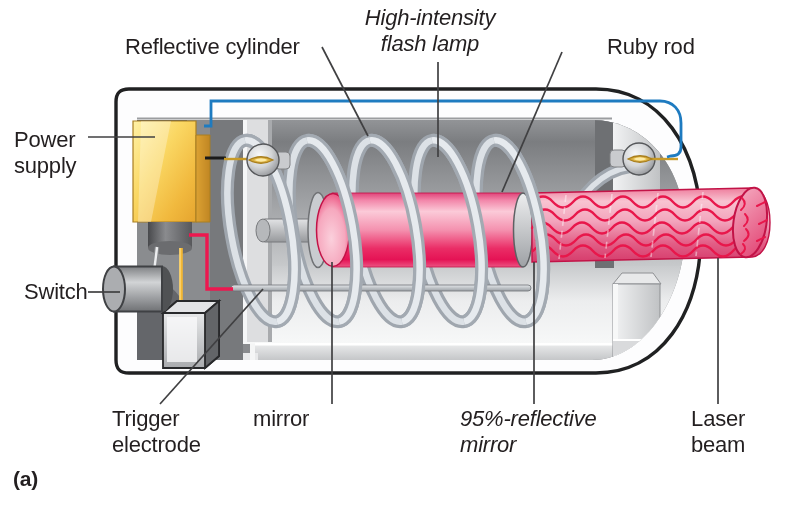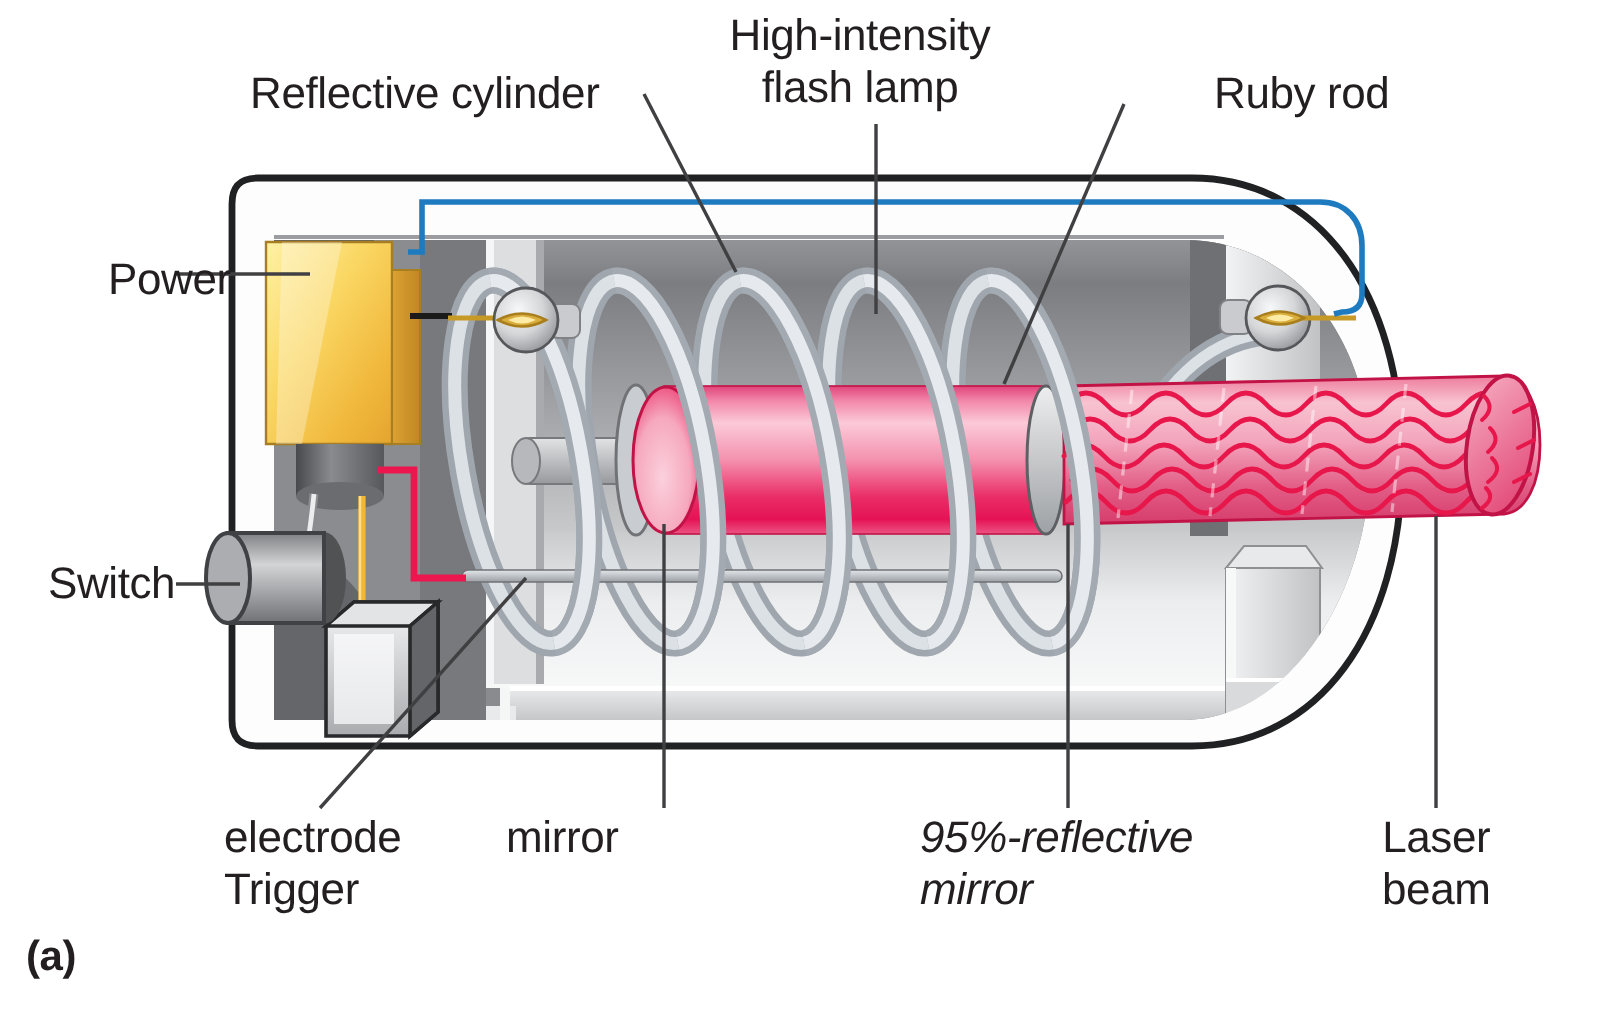--- a/index.html
+++ b/index.html
@@ -287,36 +287,37 @@
     <line x1="160" y1="404" x2="263" y2="289"></line>
     <line x1="332" y1="262" x2="332" y2="404"></line>
     <line x1="534" y1="262" x2="534" y2="404"></line>
     <line x1="718" y1="258" x2="718" y2="404"></line>
   </g>
 </svg>
 
 <div class="lbl" style="left:125px; top:34px;">
   <span>Reflective cylinder</span>
 </div>
-<div class="lbl center" style="left:352px; top:5px; width:156px;">
+<div class="lbl center" style="left:352px; top:5px; width:156px;font-style:italic;">
   <span>High-intensity</span>
   <span>flash lamp</span>
 </div>
 <div class="lbl" style="left:567px; top:34px;margin-left:40px;">
   <span>Ruby rod</span>
 </div>
-<div class="lbl" style="left:14px; top:127px;margin-left:40px;">
+<div class="lbl" style="left:14px; top:127px;">
   <span>Power</span>
+  <span>supply</span>
 </div>
 <div class="lbl" style="left:24px; top:279px;">
   <span>Switch</span>
 </div>
 <div class="lbl" style="left:112px; top:406px;">
+  <span>Trigger</span>
   <span>electrode</span>
-  <span>Trigger</span>
 </div>
 <div class="lbl" style="left:253px; top:406px;">
   <span>mirror</span>
 </div>
 <div class="lbl" style="left:460px; top:406px;font-style:italic;">
   <span>95%-reflective</span>
   <span>mirror</span>
 </div>
 <div class="lbl" style="left:691px; top:406px;text-align:center;">
   <span>Laser</span>

